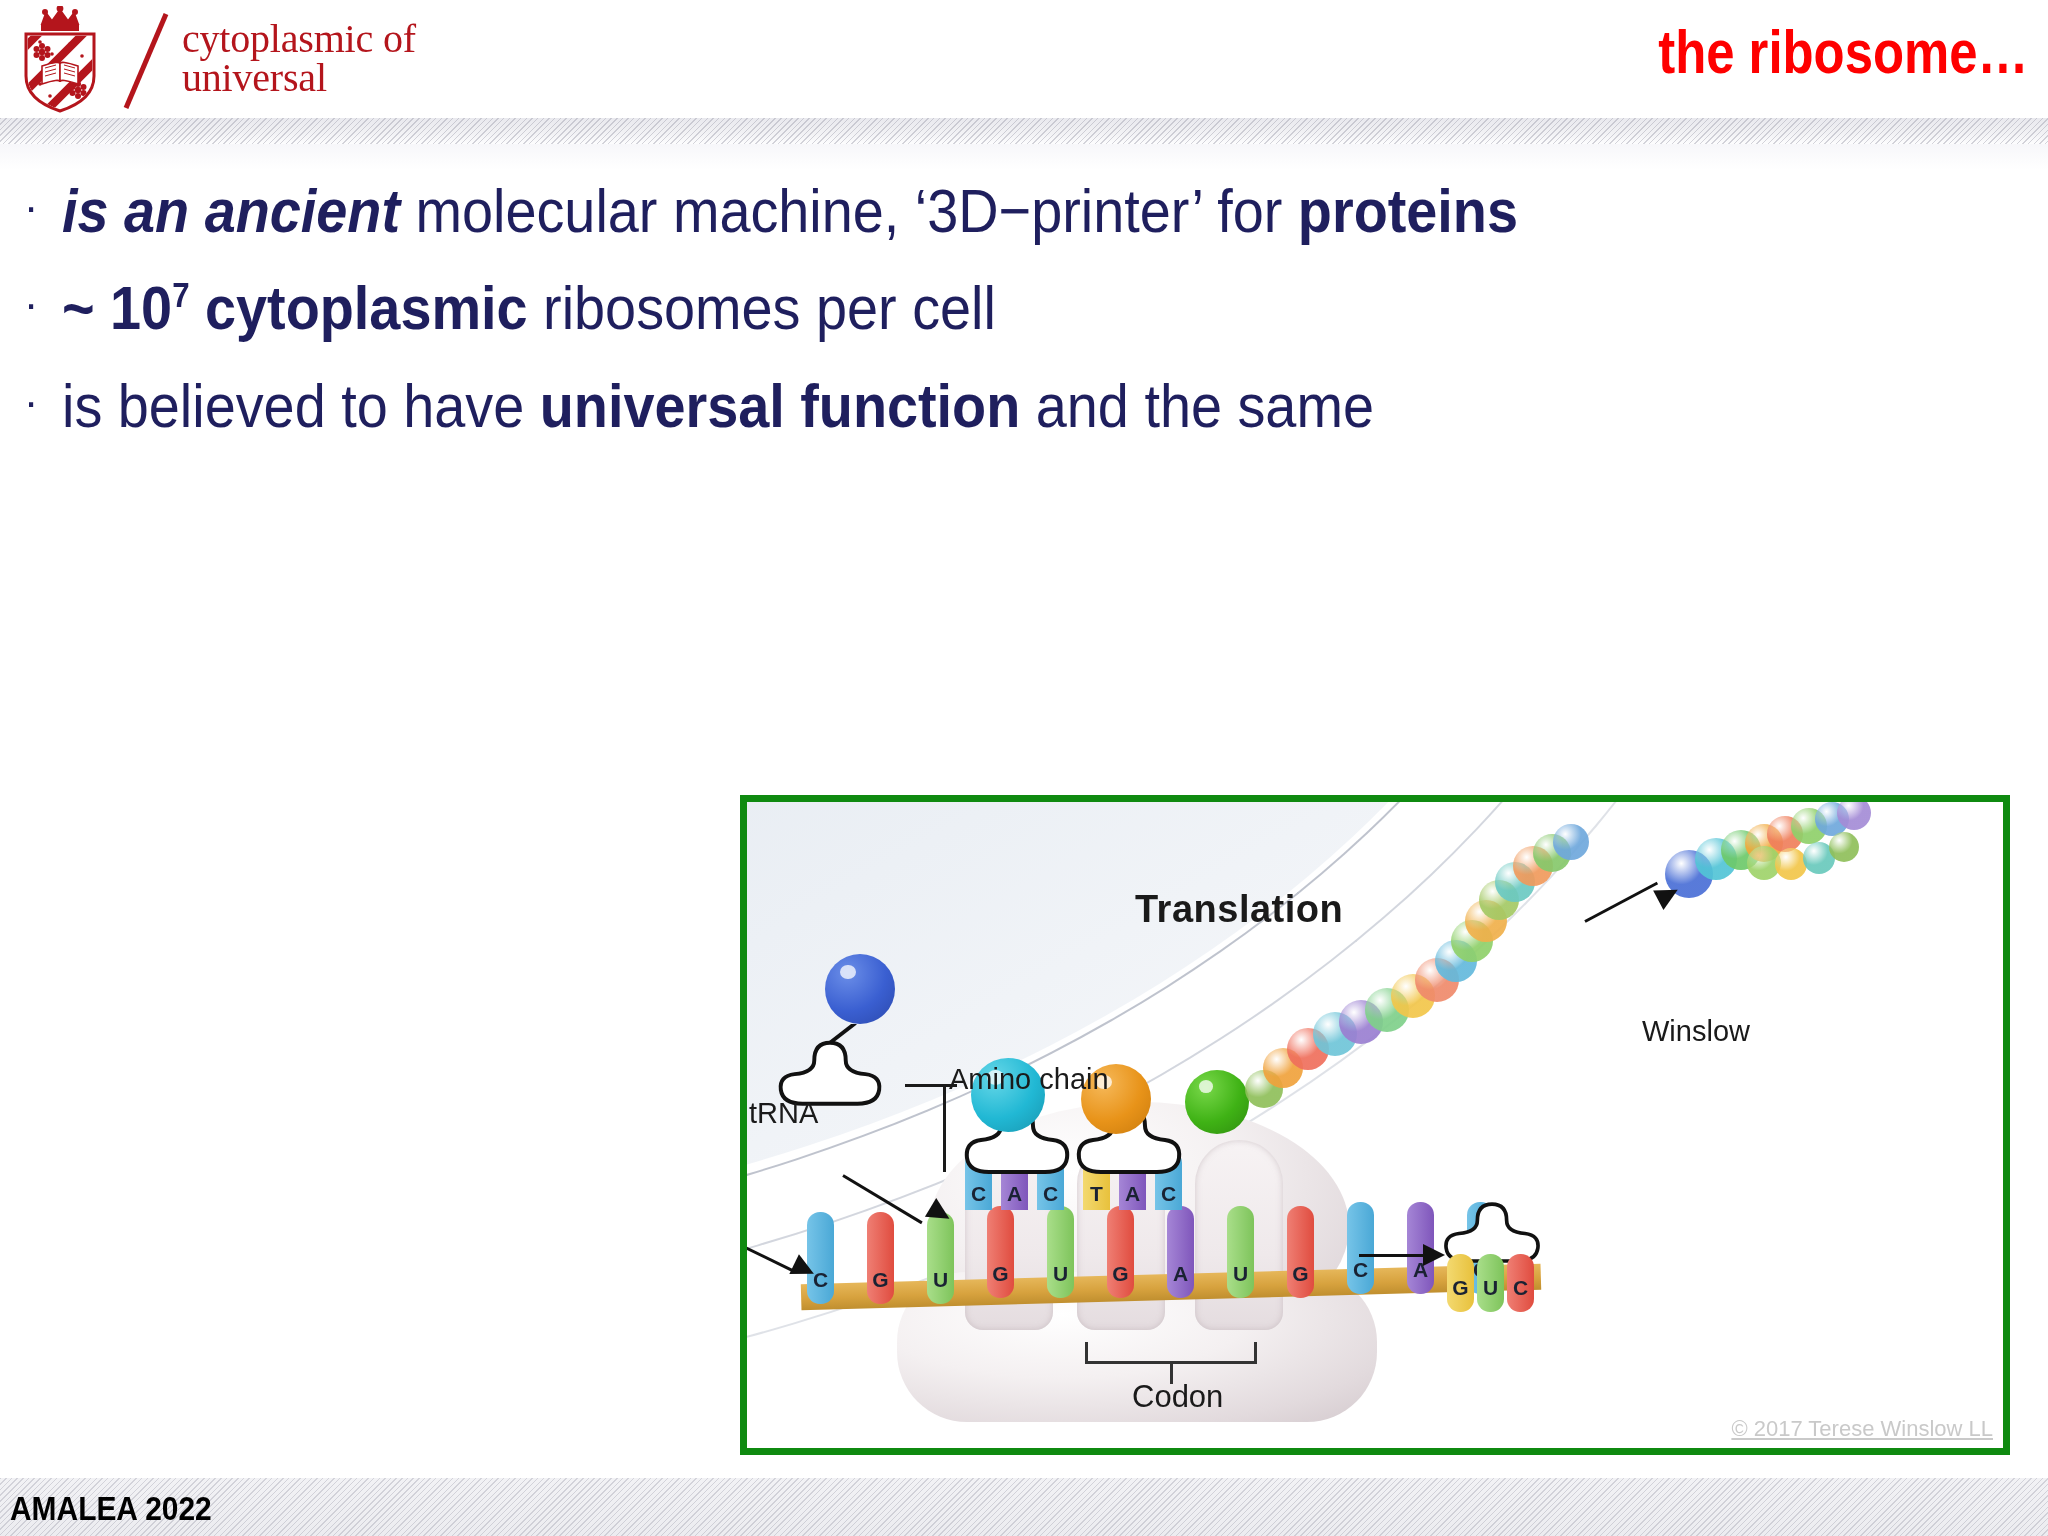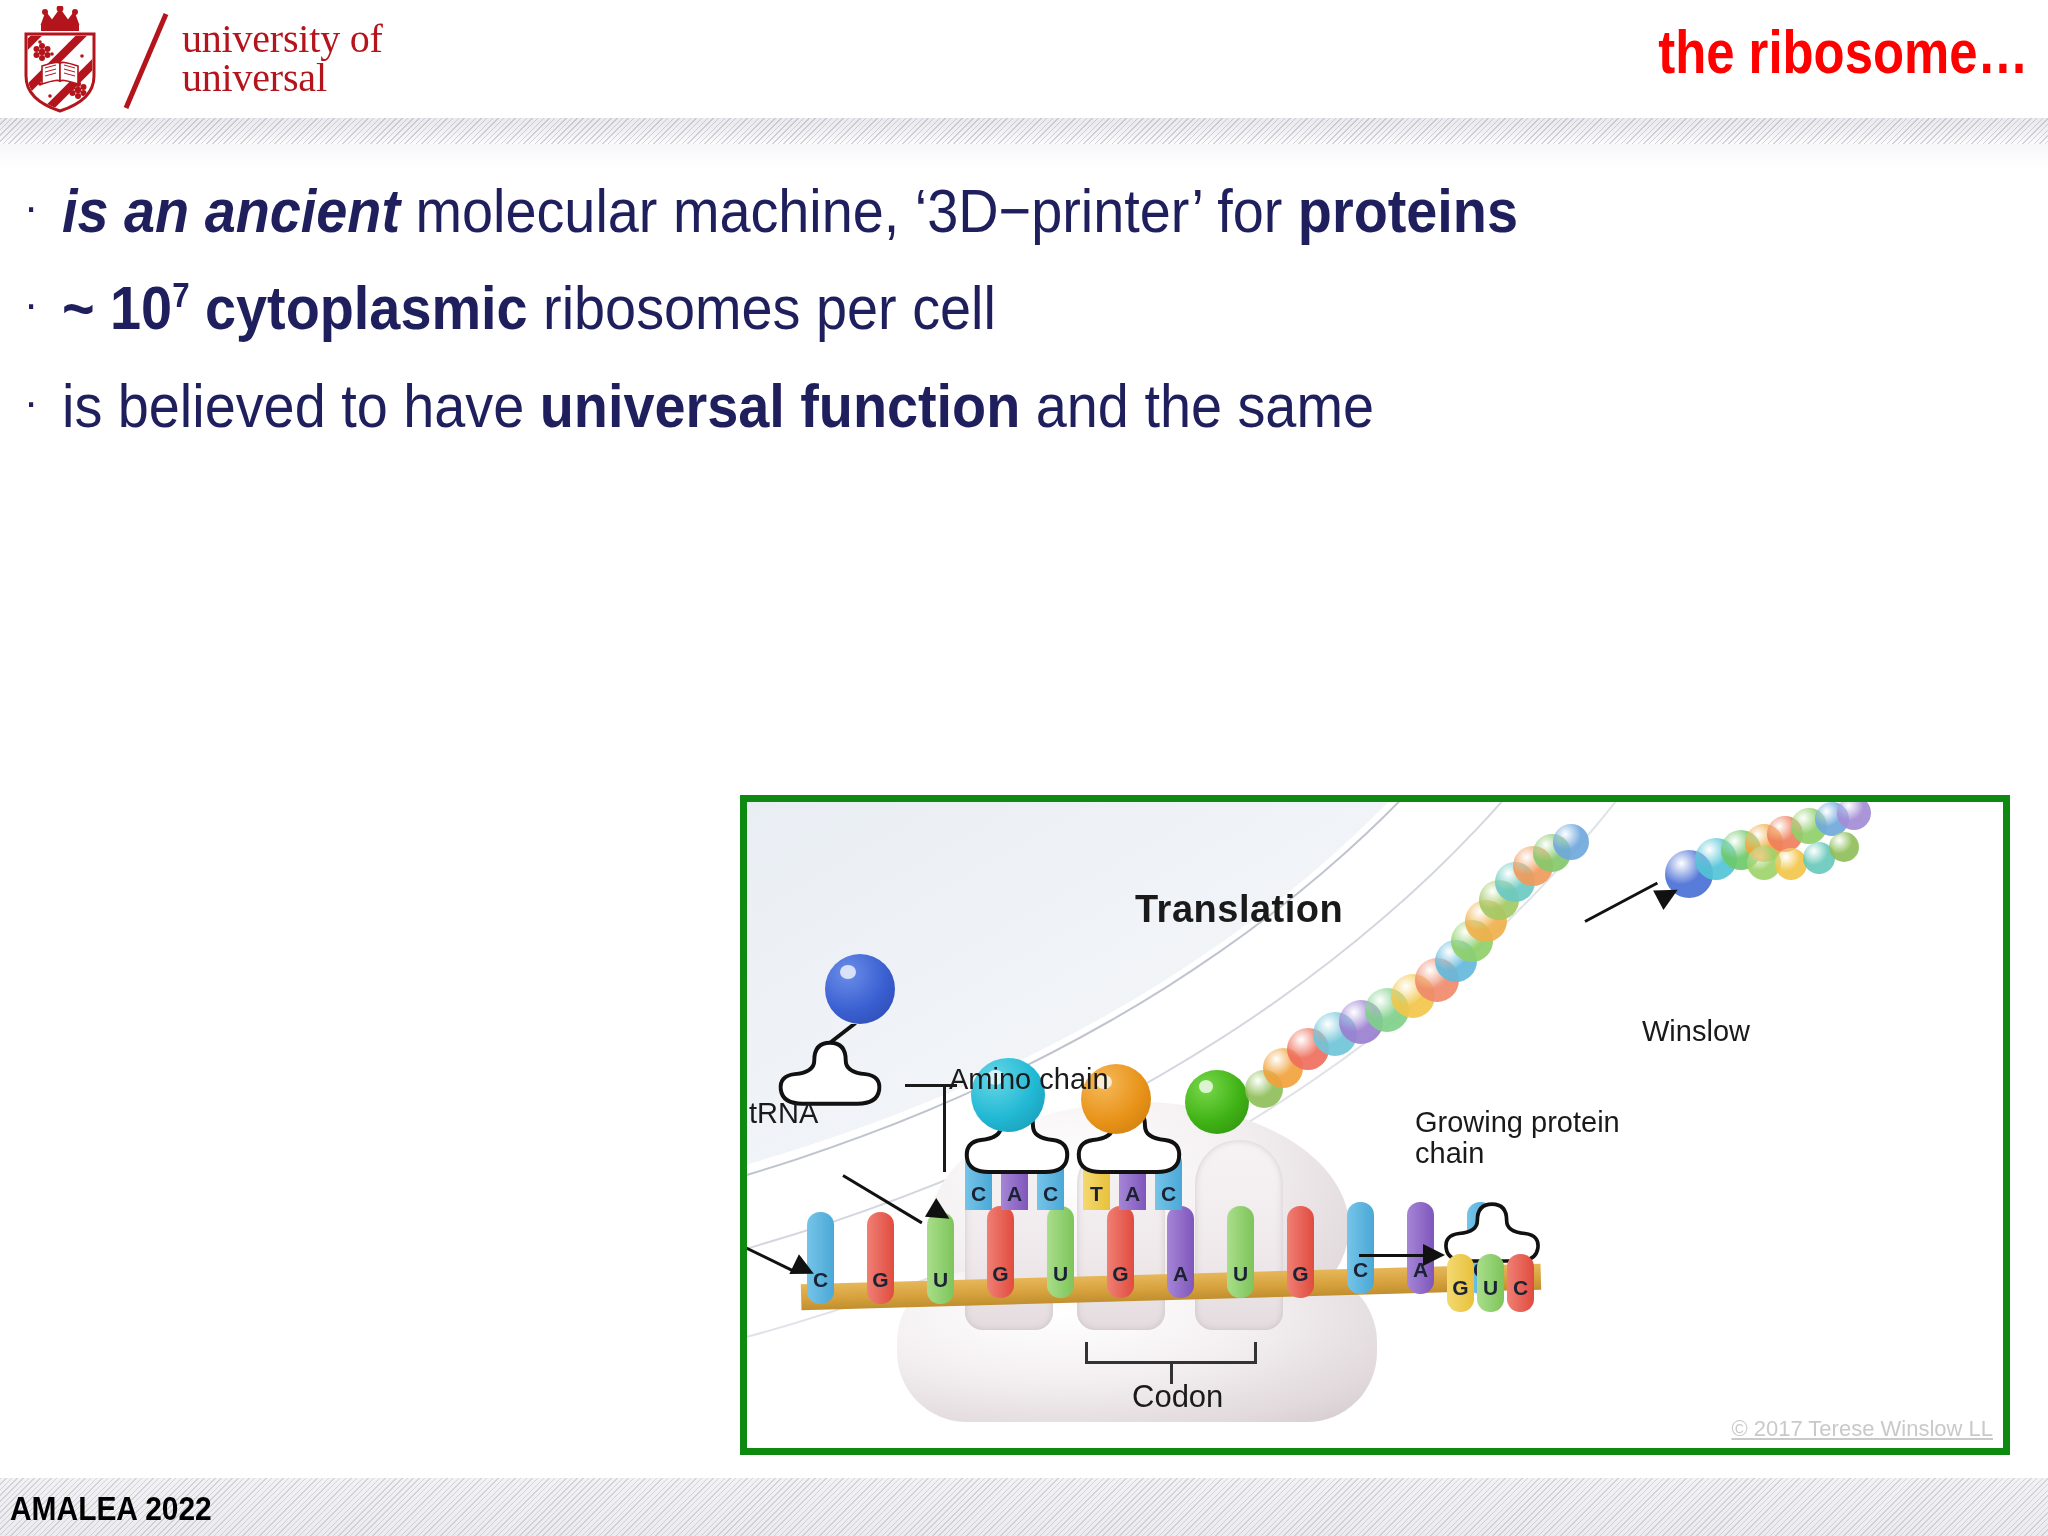--- a/index.html
+++ b/index.html
@@ -324,21 +324,21 @@
           </g>
         </g>
       </g>
     </svg>
 
     <svg id="logo-slash" viewBox="0 0 58 108">
       <line x1="8" y1="102" x2="48" y2="8" stroke="#b4151c" stroke-width="5"></line>
     </svg>
 
     <div id="logo-wordmark">
-      <div>university of</div>
+      <div>cytoplasmic of</div>
       <div>universal</div>
     </div>
   </div>
 
   <div id="slide-title">the ribosome…</div>
 </div>
 
 <div id="header-band"></div>
 <div id="header-band-fade"></div>
 
@@ -476,22 +476,20 @@
     <div class="arrow-head" style="left:46px;  top:456px; transform:rotate(26deg);"></div>
 
     <div class="arrow-line" style="left:838px; top:118px; width:82px; transform:rotate(-28deg);"></div>
     <div class="arrow-head" style="left:910px; top:82px;  transform:rotate(-28deg);"></div>
 
     <div id="codon-bracket"></div>
     <div id="codon-stem"></div>
 
     <div class="fig-label" id="label-trna">tRNA</div>
     <div class="fig-label" id="label-amino">Amino chain</div>
-    <div class="fig-label" id="label-growing">Growing protein
-chain</div>
     <div class="fig-label" id="label-protein">Winslow</div>
     <div class="fig-label" id="label-codon">Codon</div>
     <div id="fig-copyright">© 2017 Terese Winslow LL</div>
   </div>
 </div>
 
 <div id="footer-band">
   <div id="footer-text">AMALEA 2022</div>
 </div>
 

